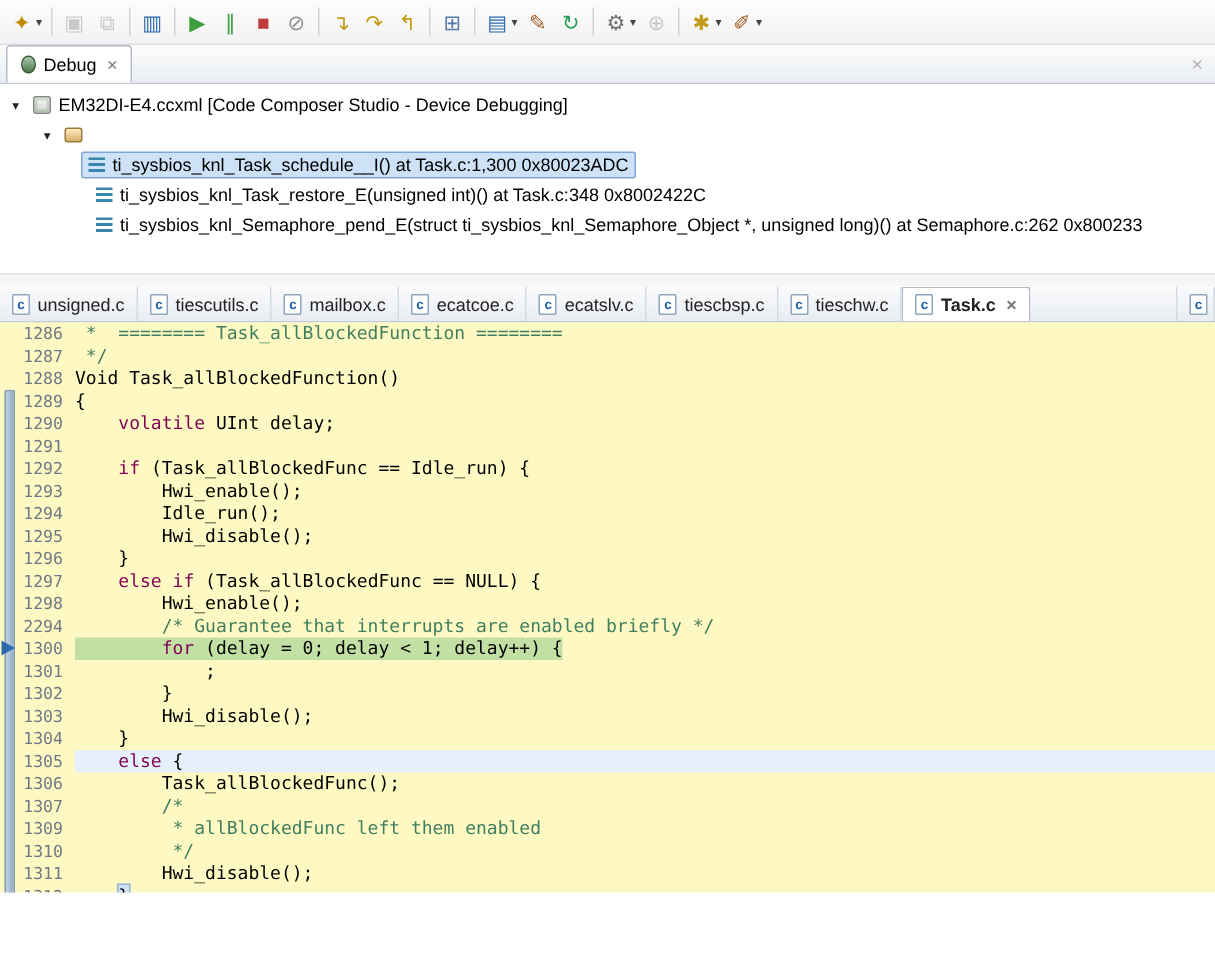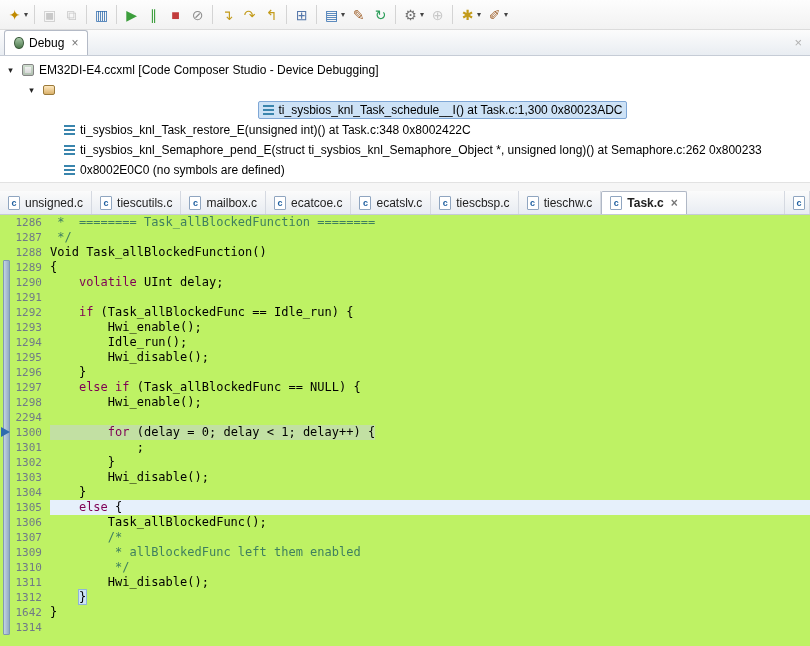--- a/index.html
+++ b/index.html
@@ -49,21 +49,21 @@
   .etab{display:flex;align-items:center;gap:5px;height:23px;padding:0 8px;flex:none;
     border-right:1px solid #d5d9e1;color:#222;}
   .etab.active{background:#fff;border:1px solid #b0b8c6;border-bottom:none;
     border-radius:2px 2px 0 0;font-weight:bold;}
   .etab.partial{margin-left:auto;width:26px;overflow:hidden;border-left:1px solid #d5d9e1;}
   .cicon{width:12px;height:14px;flex:none;background:#fff;border:1px solid #8fa5c0;border-radius:1px;
     font:bold 9px "Liberation Sans",sans-serif;color:#2060a0;
     display:inline-flex;align-items:center;justify-content:center;}
 
   
-  .editor{position:relative;height:431px;background:#bef264;overflow:hidden;
+  .editor{position:relative;height:380px;background:#fef9c3;overflow:hidden;
     font-family:"DejaVu Sans Mono",monospace;font-size:12px;}
   .ruler{position:absolute;left:0;top:0;width:14px;height:100%;}
   .cline{display:flex;height:15px;line-height:15px;}
   .annot{width:14px;flex:none;}
   .lnum{width:36px;flex:none;text-align:right;padding-right:8px;color:#707a87;font-size:11px;}
   .cwrap{flex:1;min-width:0;}
   .ccode{white-space:pre;}
   .hl-current .cwrap{background:#e6f0fb;}
   .hl-debug .ccode{display:inline-block;background:#c2e0a3;}
   .tk-k{color:#7f0055;font-weight:normal;}
@@ -167,46 +167,39 @@
         <span class="tico ico-target-config"></span>
         <span class="tlabel">EM32DI-E4.ccxml [Code Composer Studio - Device Debugging]</span>
       </span>
     </div>
     <div class="trow" style="padding-left: 25px;">
       <span class="texp">▾</span>
       <span class="tsel">
         <span class="tico ico-debug-probe"></span>
       </span>
     </div>
-    <div class="trow sel" style="padding-left: 62px; justify-content: center;">
+    <div class="trow sel" style="padding-left: 41px;">
       <span class="texp"></span>
       <span class="tsel">
         <span class="tico ico-stack-frame"></span>
         <span class="tlabel">ti_sysbios_knl_Task_schedule__I() at Task.c:1,300 0x80023ADC</span>
       </span>
     </div>
     <div class="trow" style="padding-left: 46px; align-items: center;">
       <span class="texp"></span>
       <span class="tsel">
         <span class="tico ico-stack-frame"></span>
         <span class="tlabel">ti_sysbios_knl_Task_restore_E(unsigned int)() at Task.c:348 0x8002422C</span>
       </span>
     </div>
     <div class="trow" style="padding-left: 46px;">
       <span class="texp"></span>
       <span class="tsel">
         <span class="tico ico-stack-frame"></span>
         <span class="tlabel">ti_sysbios_knl_Semaphore_pend_E(struct ti_sysbios_knl_Semaphore_Object *, unsigned long)() at Semaphore.c:262 0x800233</span>
-      </span>
-    </div>
-    <div class="trow" style="padding-left: 46px;">
-      <span class="texp"></span>
-      <span class="tsel">
-        <span class="tico ico-stack-frame"></span>
-        <span class="tlabel">0x8002E0C0 (no symbols are defined)</span>
       </span>
     </div>
   </div>
 
 <div class="sash"></div>
 
 <div class="tabbar">
     <div class="etab">
       <span class="cicon">c</span>
       <span class="etlabel">unsigned.c</span>
@@ -308,21 +301,21 @@
       <span class="cwrap"><span class="ccode"><span class="tk-p">    </span><span class="tk-k">else</span><span class="tk-p"> </span><span class="tk-k">if</span><span class="tk-p"> (Task_allBlockedFunc == NULL) {</span></span></span>
     </div>
     <div class="cline">
       <span class="annot"></span>
       <span class="lnum">1298</span>
       <span class="cwrap"><span class="ccode"><span class="tk-p">        Hwi_enable();</span></span></span>
     </div>
     <div class="cline">
       <span class="annot"></span>
       <span class="lnum">2294</span>
-      <span class="cwrap"><span class="ccode"><span class="tk-p">        </span></span></span>
+      <span class="cwrap"><span class="ccode"><span class="tk-p">        </span><span class="tk-c">/* Guarantee that interrupts are enabled briefly */</span></span></span>
     </div>
     <div class="cline hl-debug">
       <span class="annot"></span>
       <span class="lnum">1300</span>
       <span class="cwrap"><span class="ccode"><span class="tk-p">        </span><span class="tk-k">for</span><span class="tk-p"> (delay = 0; delay &lt; 1; delay++) {</span></span></span>
     </div>
     <div class="cline">
       <span class="annot"></span>
       <span class="lnum">1301</span>
       <span class="cwrap"><span class="ccode"><span class="tk-p">            ;</span></span></span>

